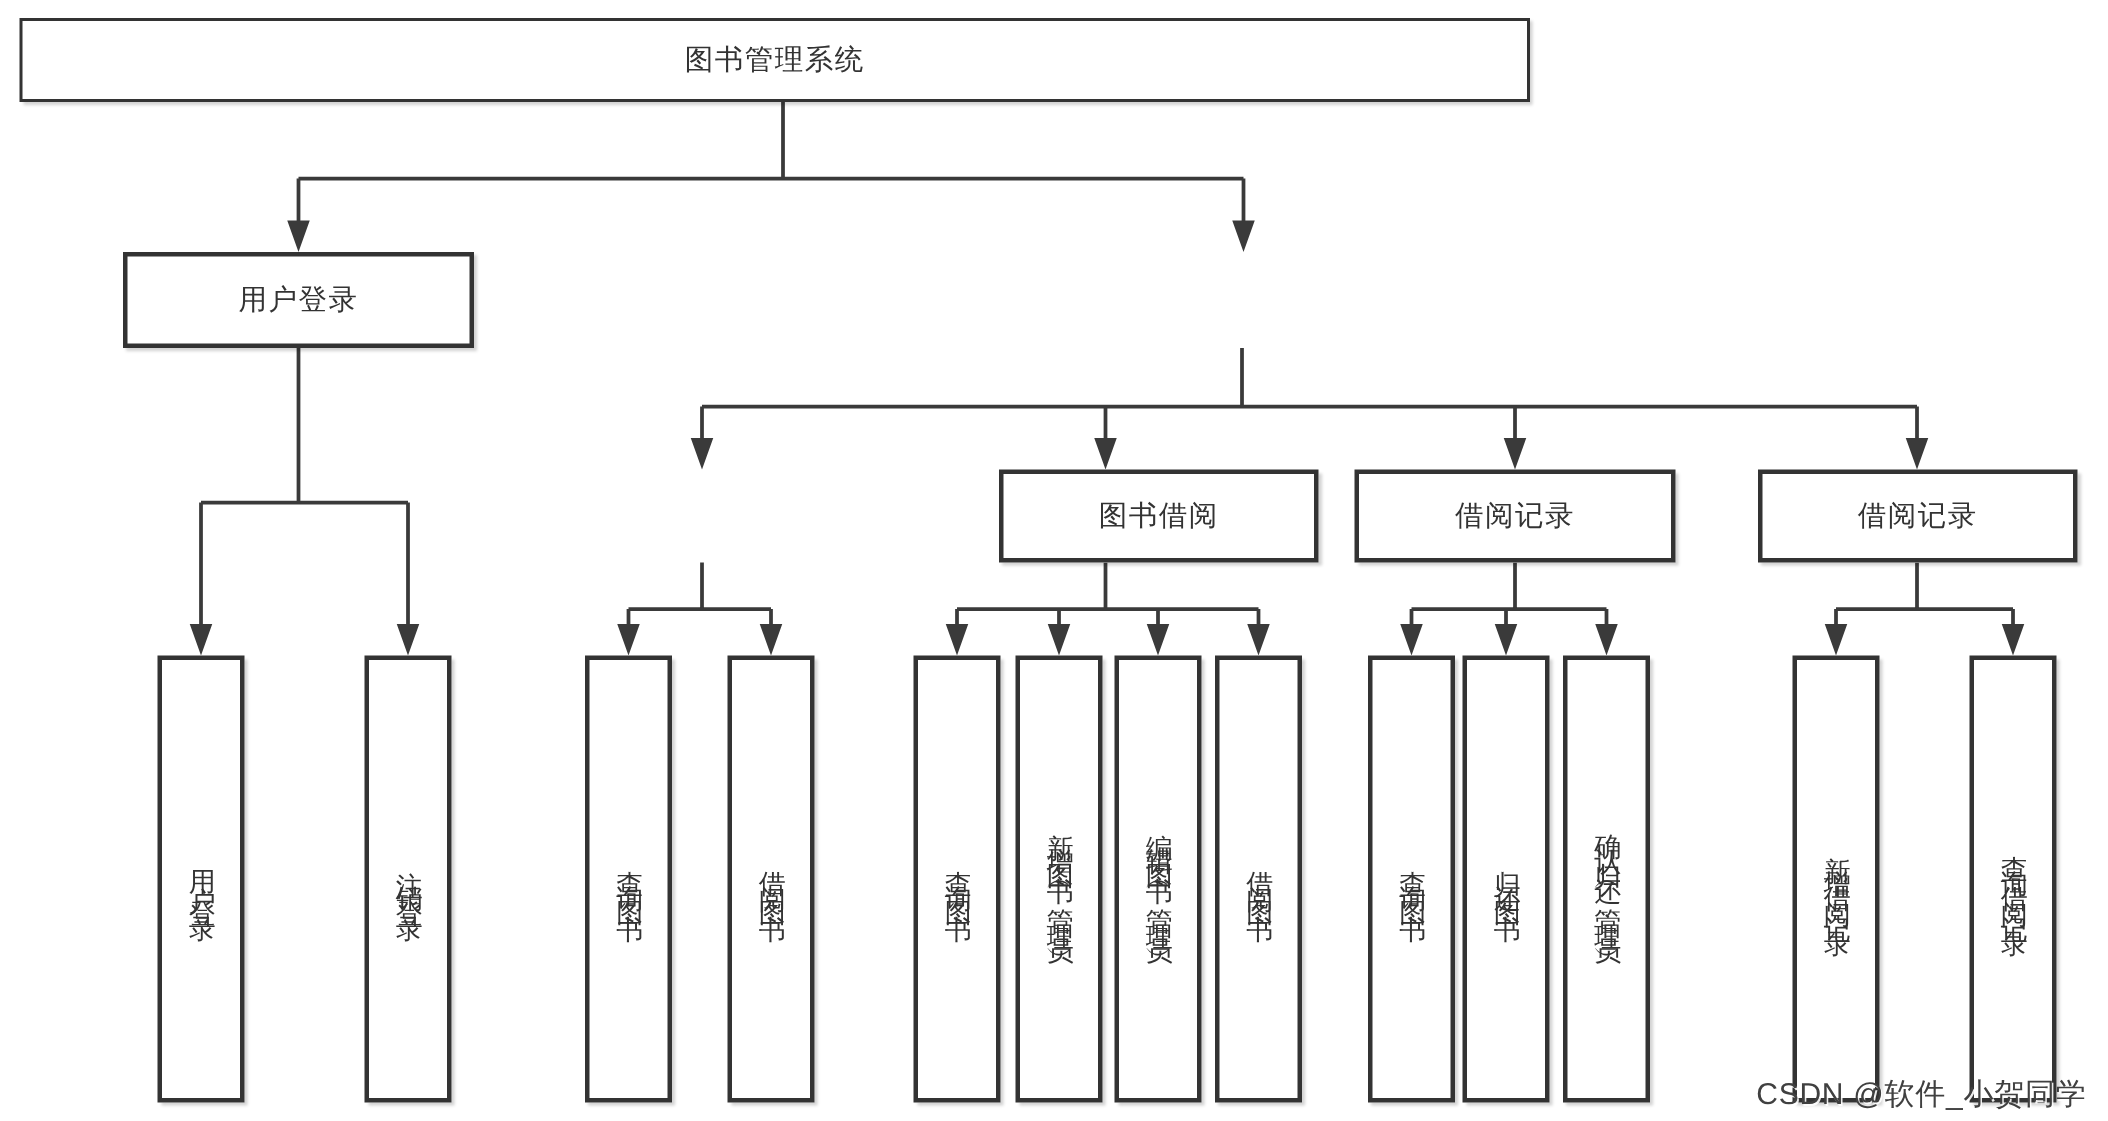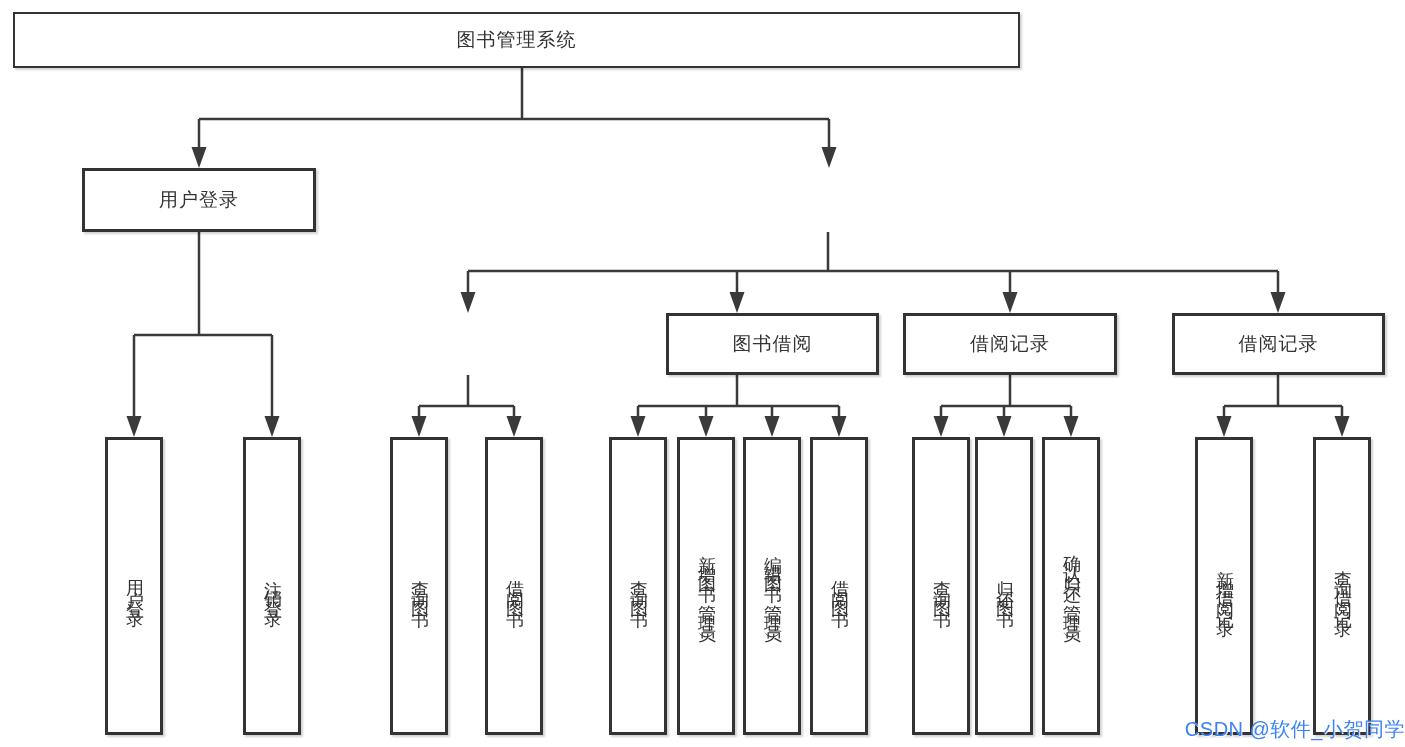--- a/index.html
+++ b/index.html
@@ -35,24 +35,24 @@
     writing-mode: vertical-lr;
     text-orientation: mixed;
     white-space: nowrap;
     font-size: 18px;
     line-height: 1.1;
     letter-spacing: 10px;
     color: #333333;
   }
   .watermark {
     position: absolute;
-    right: 0;
+    right: 14px;
     top: 716px;
     font-size: 20px;
-    color: #3b82f6;
+    color: #404040;
     letter-spacing: 0.5px;
     text-shadow: 1px 1px 0 rgba(255,255,255,0.9);
     text-align: center;
   }
 </style>
 </head>
 <body>
 
 <div class="canvas">
 

